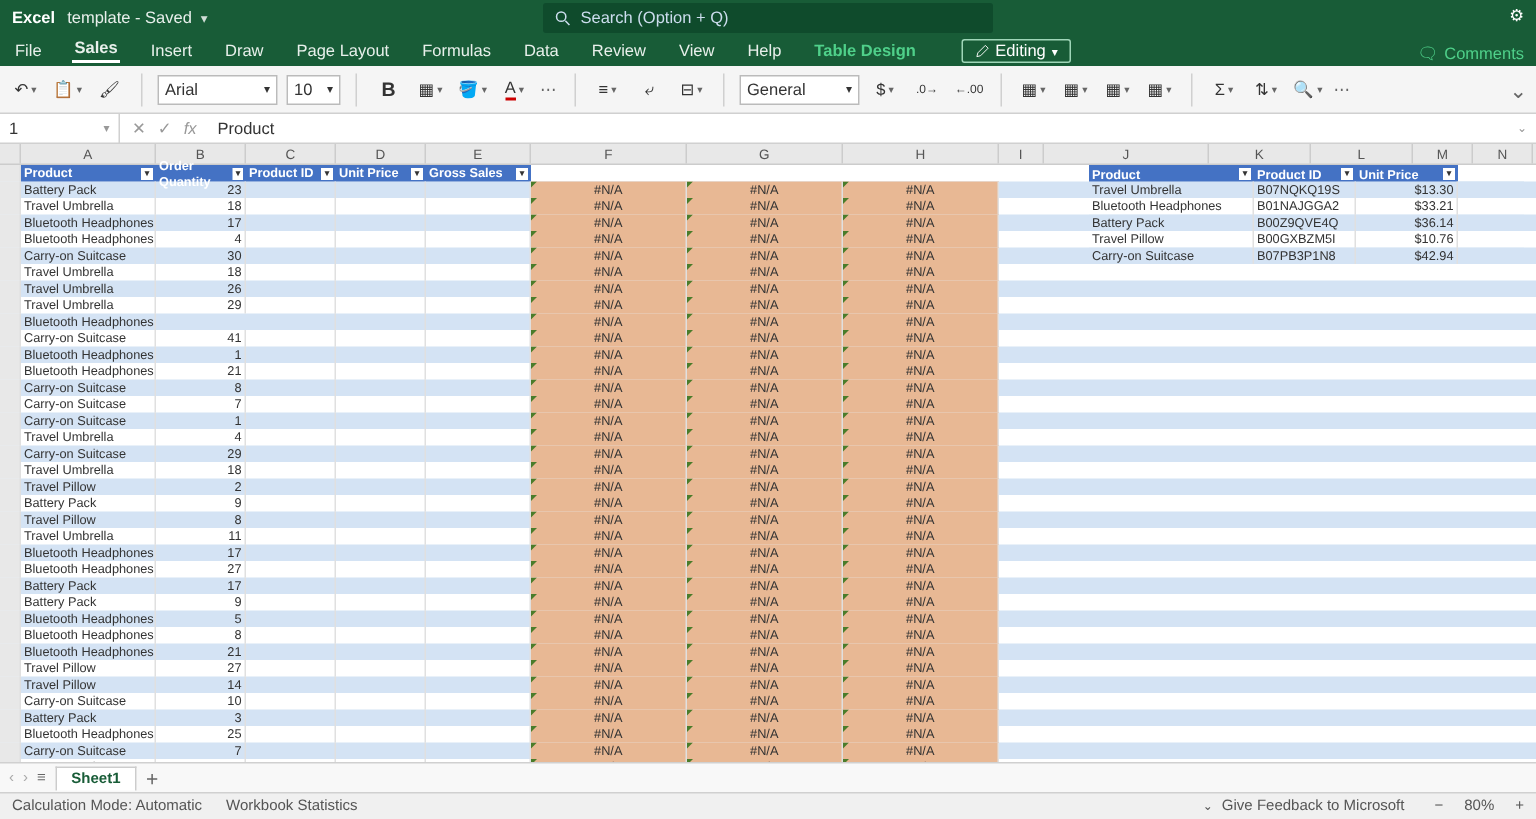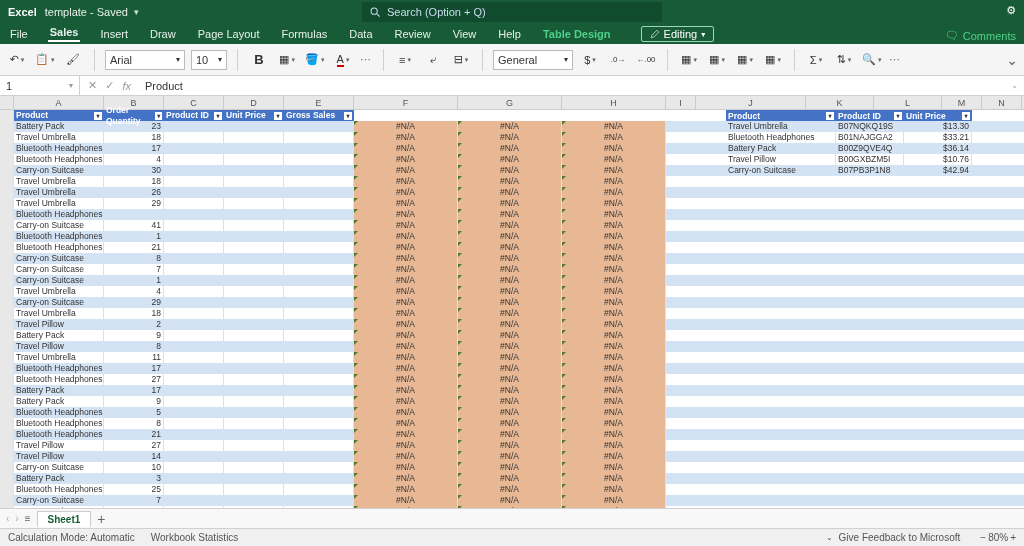--- a/index.html
+++ b/index.html
@@ -671,15 +671,15 @@
 
 <div class="statusbar">
   <span>Calculation Mode: Automatic</span>
   <span style="width:16px"></span>
   <span>Workbook Statistics</span>
   <div class="spacer"></div>
   <span style="font-size:8px;margin-right:6px">⌄</span>
   <span>Give Feedback to Microsoft</span>
   <span style="width:20px"></span>
   <span>−</span>
-  <span style="margin:0 2px">80%</span>
+  <span style="margin:0 14px">80%</span>
   <span>+</span>
 </div>
 
 </body></html>

